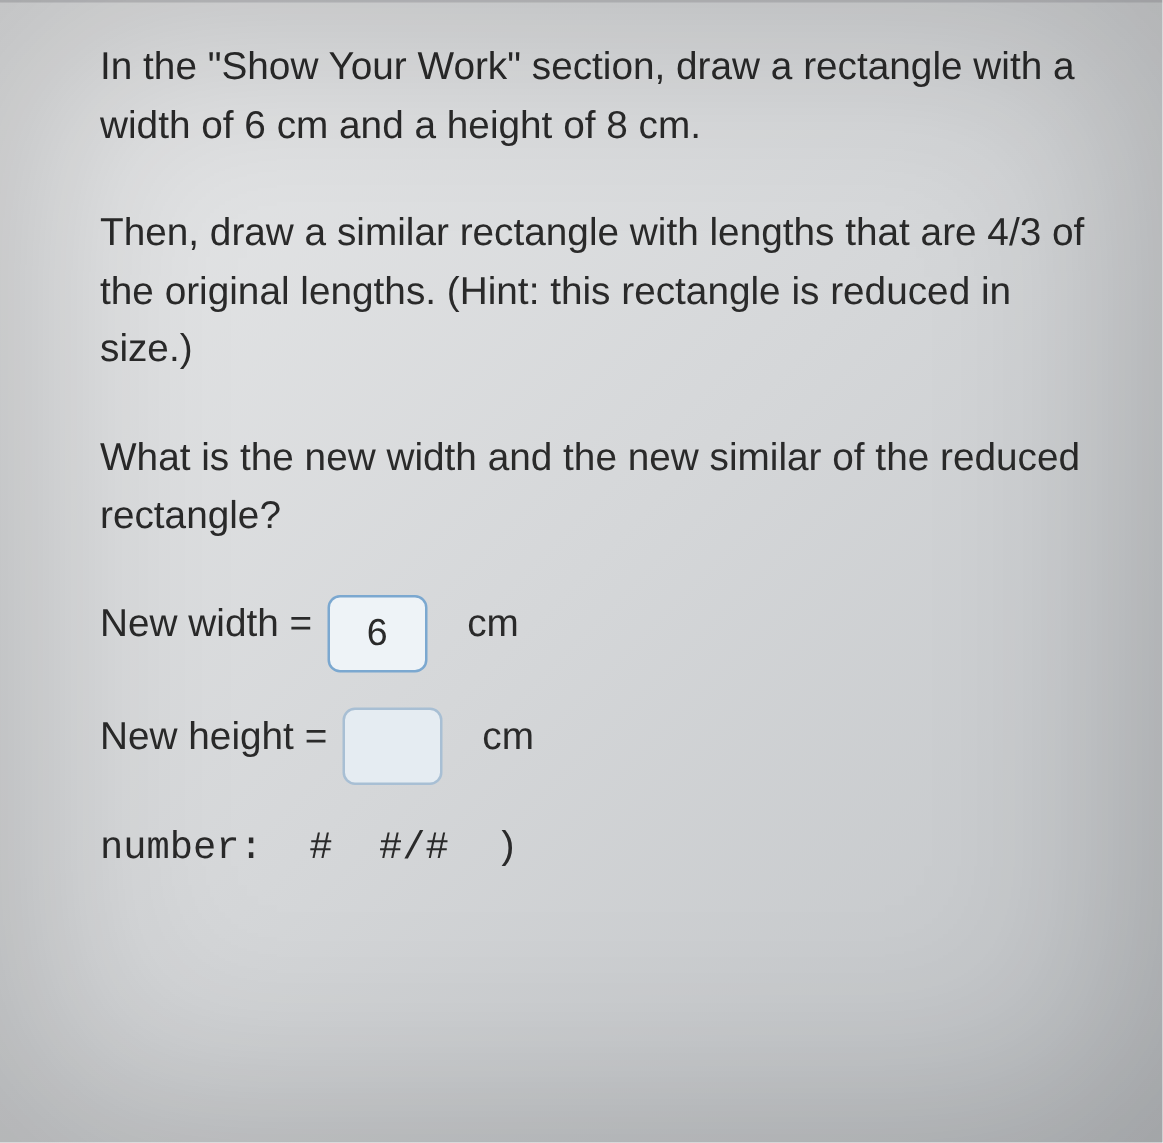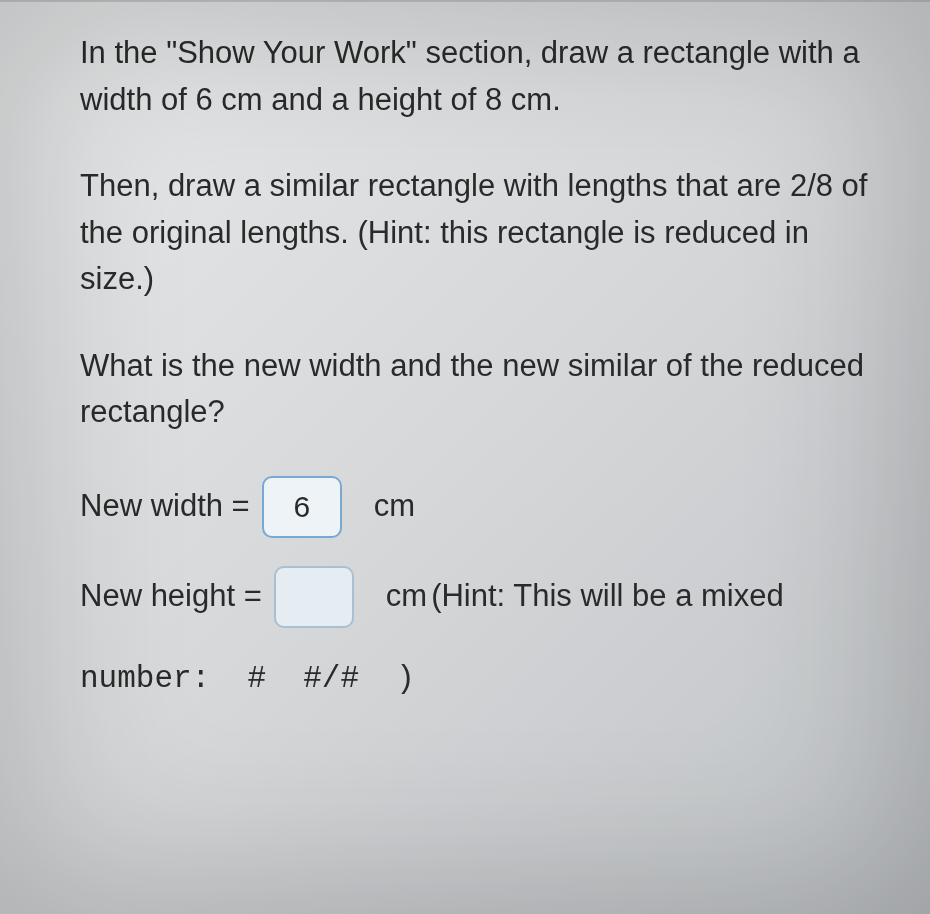--- a/index.html
+++ b/index.html
@@ -16,21 +16,21 @@
       color: #2a2a2a;
       font-size: 31px;
       line-height: 1.5;
       position: relative;
     }
     .paragraph {
       margin-bottom: 40px;
     }
     .answer-row {
       display: flex;
-      align-items: center;
+      align-items: flex-start;
       margin-bottom: 28px;
       flex-wrap: wrap;
     }
     .answer-label {
       white-space: nowrap;
     }
     .input-box {
       display: inline-flex;
       align-items: center;
       justify-content: center;
@@ -74,32 +74,31 @@
       box-shadow: inset 0 0 160px 30px rgba(0,0,0,0.18);
     }
   </style>
 </head>
 <body>
 
 <div class="top-divider"></div>
 
 <p class="paragraph">In the "Show Your Work" section, draw a rectangle with a width of 6 cm and a height of 8 cm.</p>
 
-<p class="paragraph">Then, draw a similar rectangle with lengths that are 2/8 of the original lengths. (Hint: this rectangle is reduced in size.)</p>
+<p class="paragraph">Then, draw a similar rectangle with lengths that are 4/3 of the original lengths. (Hint: this rectangle is reduced in size.)</p>
 
 <p class="paragraph">What is the new width and the new similar of the reduced rectangle?</p>
 
 <div class="answer-row">
   <span class="answer-label">New width =</span>
   <input type="text" class="input-box" value="6" style="">
   <span class="unit">cm</span>
 </div>
 
 <div class="answer-row">
   <span class="answer-label">New height =</span>
   <input type="text" class="input-box input-box-empty" value="" style="">
   <span class="unit">cm</span>
-  <span class="hint-inline">(Hint: This will be a mixed</span>
 </div>
 
 <p class="last-line">number:&nbsp;&nbsp;#&nbsp;&nbsp;#/#&nbsp;&nbsp;)</p>
 
 <div class="vignette"></div>
 
 </body></html>

